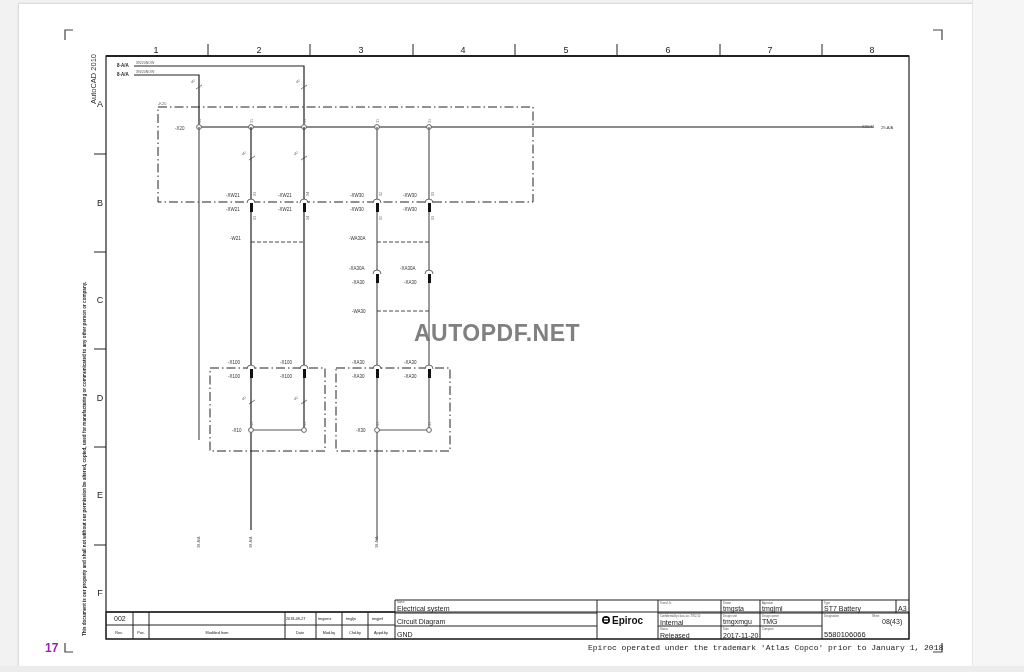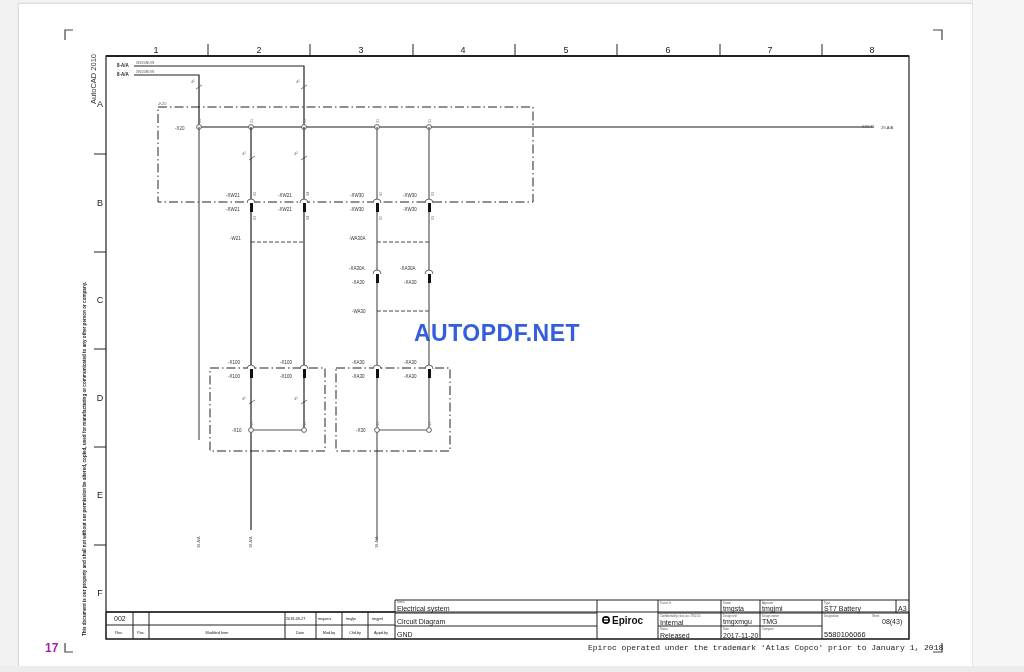--- a/index.html
+++ b/index.html
@@ -3,21 +3,21 @@
 <meta charset="utf-8">
 <style>
   html,body{margin:0;padding:0;}
   body{width:1024px;height:672px;background:#f2f2f2;position:relative;overflow:hidden;font-family:"Liberation Sans",sans-serif;}
   .page{position:absolute;left:18px;top:3px;width:953px;height:663px;background:#fff;border:1px solid #dcdcdc;box-shadow:0 0 2px rgba(0,0,0,.08);}
   .rightpane{position:absolute;left:972px;top:0;width:52px;height:672px;background:#f6f6f6;border-left:1px solid #e6e6e6;}
   .bottombar{position:absolute;left:0;top:666px;width:1024px;height:6px;background:#ececec;}
   .pagenum{position:absolute;left:45px;top:641px;font-size:12px;font-weight:bold;color:#a21caf;}
   svg{position:absolute;left:0;top:0;}
   .t{font-family:"Liberation Sans",sans-serif;}
-  .watermark{position:absolute;left:414px;top:320px;font-size:23px;font-weight:bold;color:#1d4ed8;letter-spacing:0.5px;opacity:.9;}
+  .watermark{position:absolute;left:414px;top:320px;font-size:23px;font-weight:bold;color:#737373;letter-spacing:0.5px;opacity:.9;}
   .footer{position:absolute;left:588px;top:643px;font-family:"Liberation Mono",monospace;font-size:8px;color:#222;}
 </style>
 </head>
 <body>
 
 <div class="page"></div>
 <div class="rightpane"></div>
 <div class="bottombar"></div>
 
 <svg width="1024" height="672" viewBox="0 0 1024 672">

